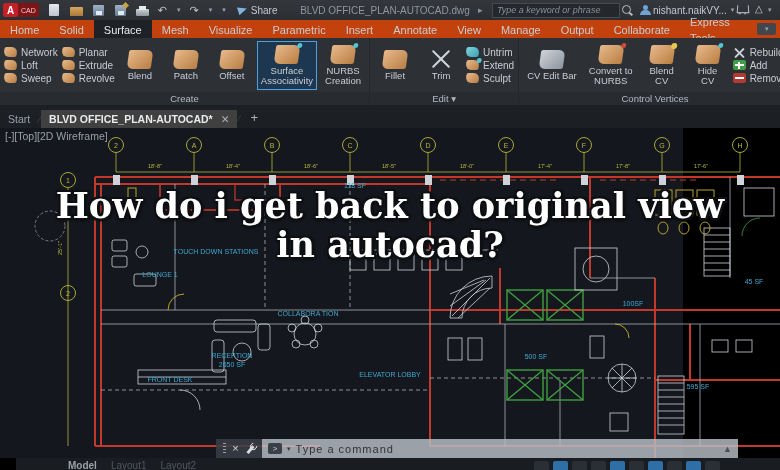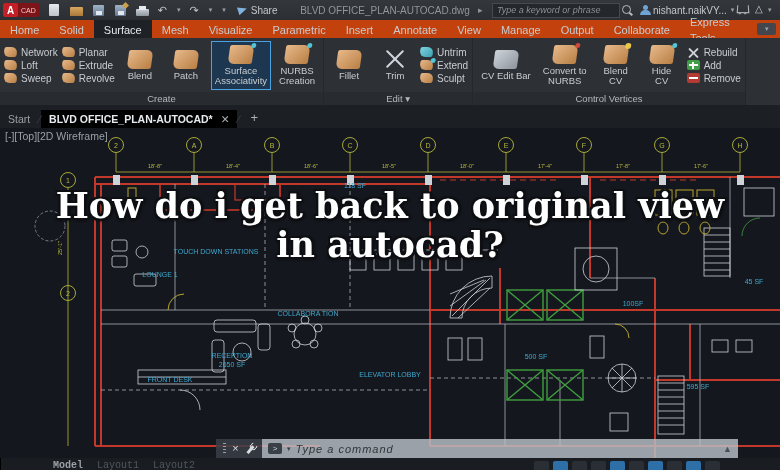--- a/index.html
+++ b/index.html
@@ -68,47 +68,47 @@
   .ic.dotY::after{content:"";position:absolute;right:-2px;top:-2px;width:6px;height:6px;border-radius:50%;background:#e8c84a;}
   .ic.dotR::after{content:"";position:absolute;right:-2px;top:-2px;width:5px;height:5px;border-radius:50%;background:#d04a3a;}
   .ic.cross{background:none;transform:none;}
   .ic.cross::before,.ic.cross::after{content:"";position:absolute;left:0;top:45%;width:100%;height:2px;background:#cfd4da;border-radius:1px;}
   .ic.cross::before{transform:rotate(45deg);} .ic.cross::after{transform:rotate(-45deg);}
   .ic.plus{background:linear-gradient(#fff,#fff) center/70% 2px no-repeat,linear-gradient(#fff,#fff) center/2px 70% no-repeat,#3f9e46;border-radius:2px;transform:none;}
   .ic.minus{background:linear-gradient(#fff,#fff) center/70% 2px no-repeat,#b23a32;border-radius:2px;transform:none;}
   
   .filetabs{position:absolute;top:105px;left:0;right:0;height:23px;background:#1c1f24;display:flex;align-items:flex-end;font-size:10.5px;color:#9aa0a7;}
   .ftab{padding:3px 8px;cursor:pointer;}
-  .ftab.active{background:#000000;color:#e8ebee;font-weight:bold;display:flex;gap:8px;align-items:center;}
+  .ftab.active{background:#404040;color:#e8ebee;font-weight:bold;display:flex;gap:8px;align-items:center;}
   .ftab .close{font-weight:normal;color:#aab0b7;cursor:pointer;}
   .ftab-new{padding:1px 10px 3px;font-size:13px;color:#aab0b7;cursor:pointer;}
   .fslash{color:#3a3f45;transform:skewX(-20deg);padding:3px 0;}
   
-  .canvaswrap{position:absolute;top:128px;left:0;width:780px;height:330px;background:#14171d;}
+  .canvaswrap{position:absolute;top:128px;left:0;width:683px;height:330px;background:#14171d;}
   svg text{font-family:"Liberation Sans",sans-serif;}
   
   .overlay-q{position:absolute;top:186px;left:0;width:780px;text-align:center;z-index:5;
     font-family:"DejaVu Serif",serif;font-weight:700;font-size:35px;line-height:39px;color:#ffffff;letter-spacing:0px;
     text-shadow:-2px -2px 0 #0d0f12,2px -2px 0 #0d0f12,-2px 2px 0 #0d0f12,2px 2px 0 #0d0f12,0 3px 2px #0d0f12,3px 0 2px #0d0f12;}
   
   .cmdbar{position:absolute;top:439px;left:216px;width:522px;height:19px;display:flex;z-index:6;font-size:11px;}
   .cmd-left{width:46px;background:rgba(58,64,72,0.85);display:flex;align-items:center;justify-content:space-evenly;color:#d8dce0;}
   .cmd-grip{width:3px;height:11px;background:repeating-linear-gradient(#9aa0a7 0 1px,transparent 1px 3px);}
   .cmd-x{font-size:11px;line-height:11px;cursor:pointer;}
   .cmd-wrench{width:10px;height:10px;position:relative;cursor:pointer;}
   .cmd-wrench::before{content:"";position:absolute;left:4px;top:1px;width:2.5px;height:9px;background:#d8dce0;transform:rotate(40deg);}
   .cmd-wrench::after{content:"";position:absolute;left:5px;top:-1px;width:5px;height:5px;border:1.5px solid #d8dce0;border-radius:50%;border-top-color:transparent;transform:rotate(40deg);}
   .cmd-main{flex:1;background:rgba(186,192,199,0.82);display:flex;align-items:center;gap:5px;padding:0 6px;color:#30353b;}
   .cmd-chip{width:14px;height:11px;background:#3a4047;border-radius:2px;color:#cfd4da;font-size:8px;line-height:11px;text-align:center;cursor:pointer;}
   .cmd-caret{font-size:7px;color:#3a4047;cursor:pointer;}
-  .cmd-text{font-style:italic;letter-spacing:1px;}
+  .cmd-text{letter-spacing:1px;}
   .cmd-up{margin-left:auto;color:#4a5058;font-size:9px;cursor:pointer;}
   
-  .statusbar{position:absolute;top:458px;left:1px;right:0;height:12px;background:#191c21;overflow:hidden;z-index:7;
-             display:flex;align-items:flex-start;font-size:10px;color:#7e858d;font-family:Liberation Mono, monospace;}
+  .statusbar{position:absolute;top:458px;left:16px;right:0;height:12px;background:#191c21;overflow:hidden;z-index:7;
+             display:flex;align-items:flex-start;font-size:10px;color:#7e858d;}
   .sb-model{margin:2px 0 0 52px;font-weight:bold;color:#9aa0a7;}
   .sb-tabs{margin:2px 0 0 14px;display:flex;gap:14px;opacity:.55;}
   .sb-toggles{margin-left:auto;margin-right:60px;display:flex;gap:4px;padding-top:3px;}
   .sb-tg{width:15px;height:13px;background:#2a2f35;border-radius:2px;}
   .sb-tg.on{background:#2f6fa8;}
 </style>
 </head>
 <body>
 
 <div class="titlebar">
@@ -197,20 +197,26 @@
         <div class="rb-big">
           <span class="ic tan bg"></span>
           <div>
             <div>Blend</div>
           </div>
         </div>
         <div class="rb-big">
           <span class="ic tan bg"></span>
           <div>
             <div>Patch</div>
+          </div>
+        </div>
+        <div class="rb-big">
+          <span class="ic tan bg"></span>
+          <div>
+            <div>Offset</div>
           </div>
         </div>
         <div class="rb-big sel">
           <span class="ic tan bg dotT"></span>
           <div>
             <div>Surface</div>
             <div>Associativity</div>
           </div>
         </div>
         <div class="rb-big">

